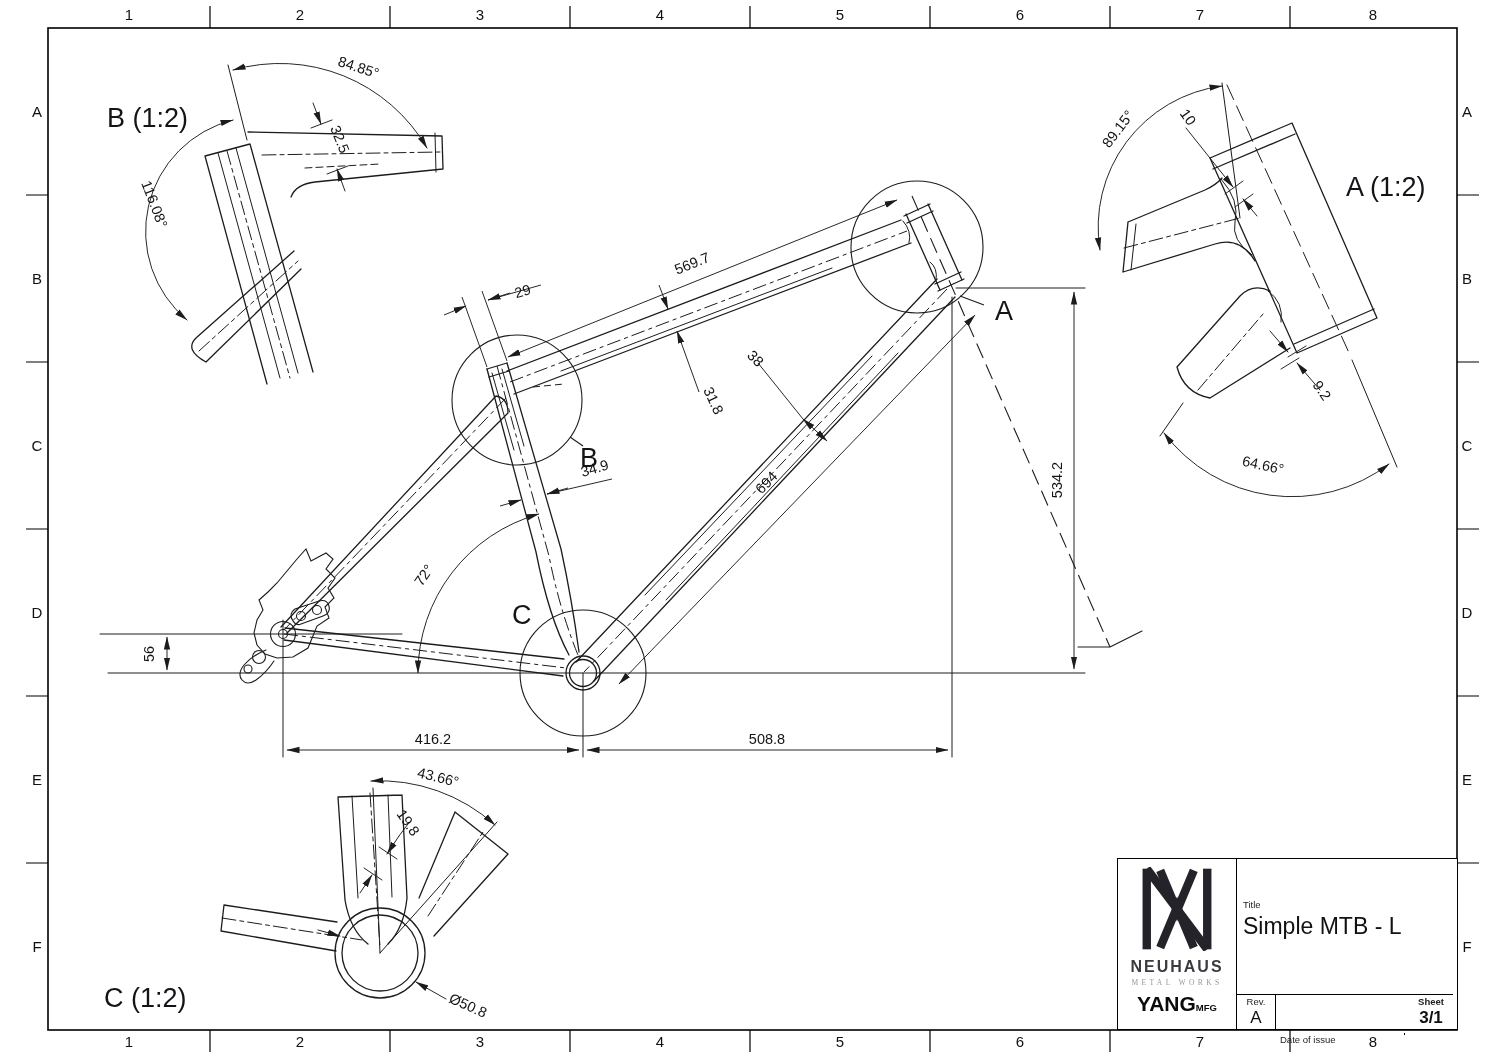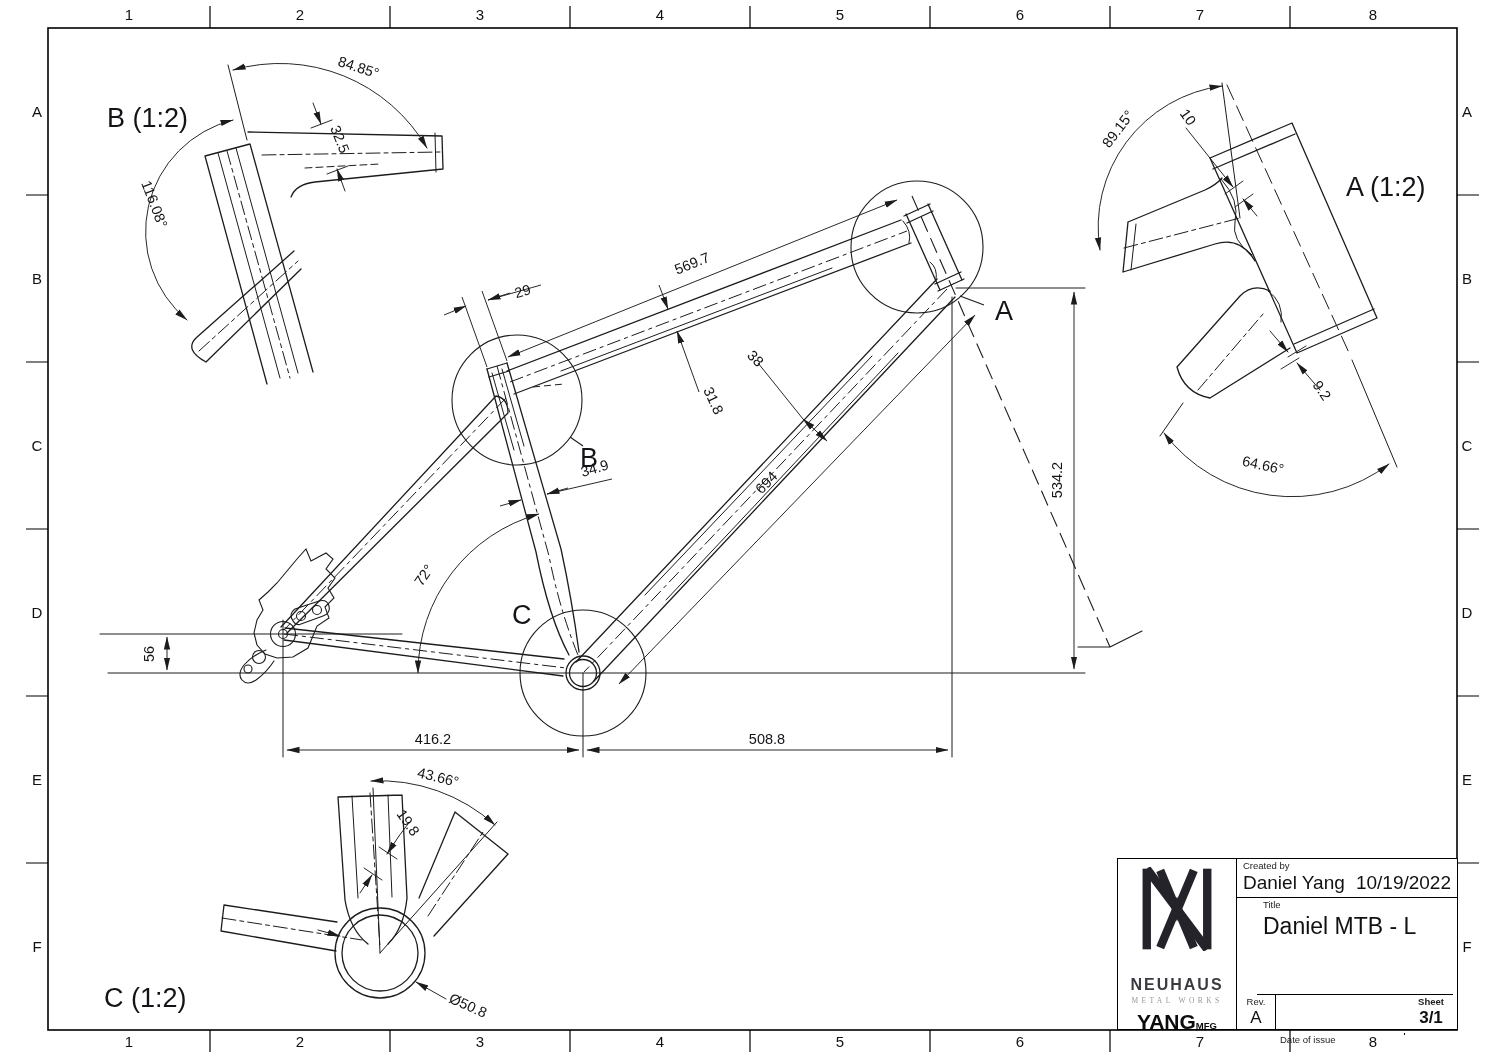--- a/index.html
+++ b/index.html
@@ -9,31 +9,31 @@
   .zone{position:absolute;width:22px;text-align:center;font-size:15px;color:#111;}
   
   .tb{position:absolute;left:1117px;top:858px;width:341px;height:172px;border:1.6px solid #000;
       box-sizing:border-box;background:#fff;}
   .tb *{box-sizing:border-box;}
   .tb-logo{position:absolute;left:0;top:0;width:119px;height:100%;border-right:1.6px solid #000;
            text-align:center;overflow:hidden;}
   .tb-created{position:absolute;left:119px;top:0;right:0;height:39px;border-bottom:1.6px solid #000;
               padding:1px 6px 0 6px;}
   .tb-title{position:absolute;left:119px;top:39px;right:4px;height:97px;border-bottom:1.6px solid #000;
-            padding:1px 6px 0 6px;margin-left:20px;}
+            padding:1px 6px 0 6px;}
   .tb-bottom{position:absolute;left:119px;top:136px;right:0;bottom:0;display:flex;}
   .tb-label{font-size:9.5px;color:#222;line-height:11px;}
   .tb-created-row{display:flex;justify-content:space-between;align-items:baseline;margin-top:1px;}
   .tb-name,.tb-date{font-size:19px;}
   .tb-main-title{font-size:23px;margin-top:3px;}
   .cell-rev{width:39px;border-right:1.6px solid #000;text-align:center;padding-top:1px;}
   .cell-issue{flex:1;border-right:1.6px solid #000;padding:1px 4px;margin-top:38px;}
   .cell-sheet{width:52px;text-align:center;padding-top:1px;font-weight:bold;}
   .tb-val{font-size:17px;margin-top:1px;}
-  .logo-neuhaus{font-size:16px;font-weight:bold;letter-spacing:2px;color:#3a3a40;margin-top:21px;}
+  .logo-neuhaus{font-size:16px;font-weight:bold;letter-spacing:2px;color:#3a3a40;margin-top:3px;}
   .logo-mw{font-size:7.5px;letter-spacing:3.4px;color:#97979d;margin-top:2px;font-family:Liberation Serif, serif;}
   .logo-yang{font-size:21px;font-weight:900;color:#0b0b0e;margin-top:7px;line-height:20px;}
   .logo-mfg{font-size:9.5px;font-weight:bold;vertical-align:baseline;}
 </style>
 </head>
 <body>
 
 <div class="sheet">
 
   <svg width="1487" height="1057" viewBox="0 0 1487 1057">
@@ -284,30 +284,23 @@
           <path d="M81,2 L81,98"></path>
           <path d="M9,2 L81,98"></path>
           <path d="M25,4 L45,52 L65,4"></path>
           <path d="M25,96 L45,48 L65,96"></path>
         </g>
       </svg>
       <div class="logo-neuhaus">NEUHAUS</div>
       <div class="logo-mw">METAL WORKS</div>
       <div class="logo-yang"><span>YANG</span><span class="logo-mfg">MFG</span></div>
     </div>
-    <div class="tb-created">
-      <div class="tb-label">Created by</div>
-      <div class="tb-created-row">
-        <span class="tb-name">Daniel Yang</span>
-        <span class="tb-date">10/19/2022</span>
-      </div>
-    </div>
     <div class="tb-title">
       <div class="tb-label">Title</div>
-      <div class="tb-main-title">Daniel MTB - L</div>
+      <div class="tb-main-title">Simple MTB - L</div>
     </div>
     <div class="tb-bottom">
       <div class="cell-rev">
         <div class="tb-label">Rev.</div>
         <div class="tb-val">A</div>
       </div>
       <div class="cell-issue">
         <div class="tb-label">Date of issue</div>
         <div class="tb-val"></div>
       </div>

